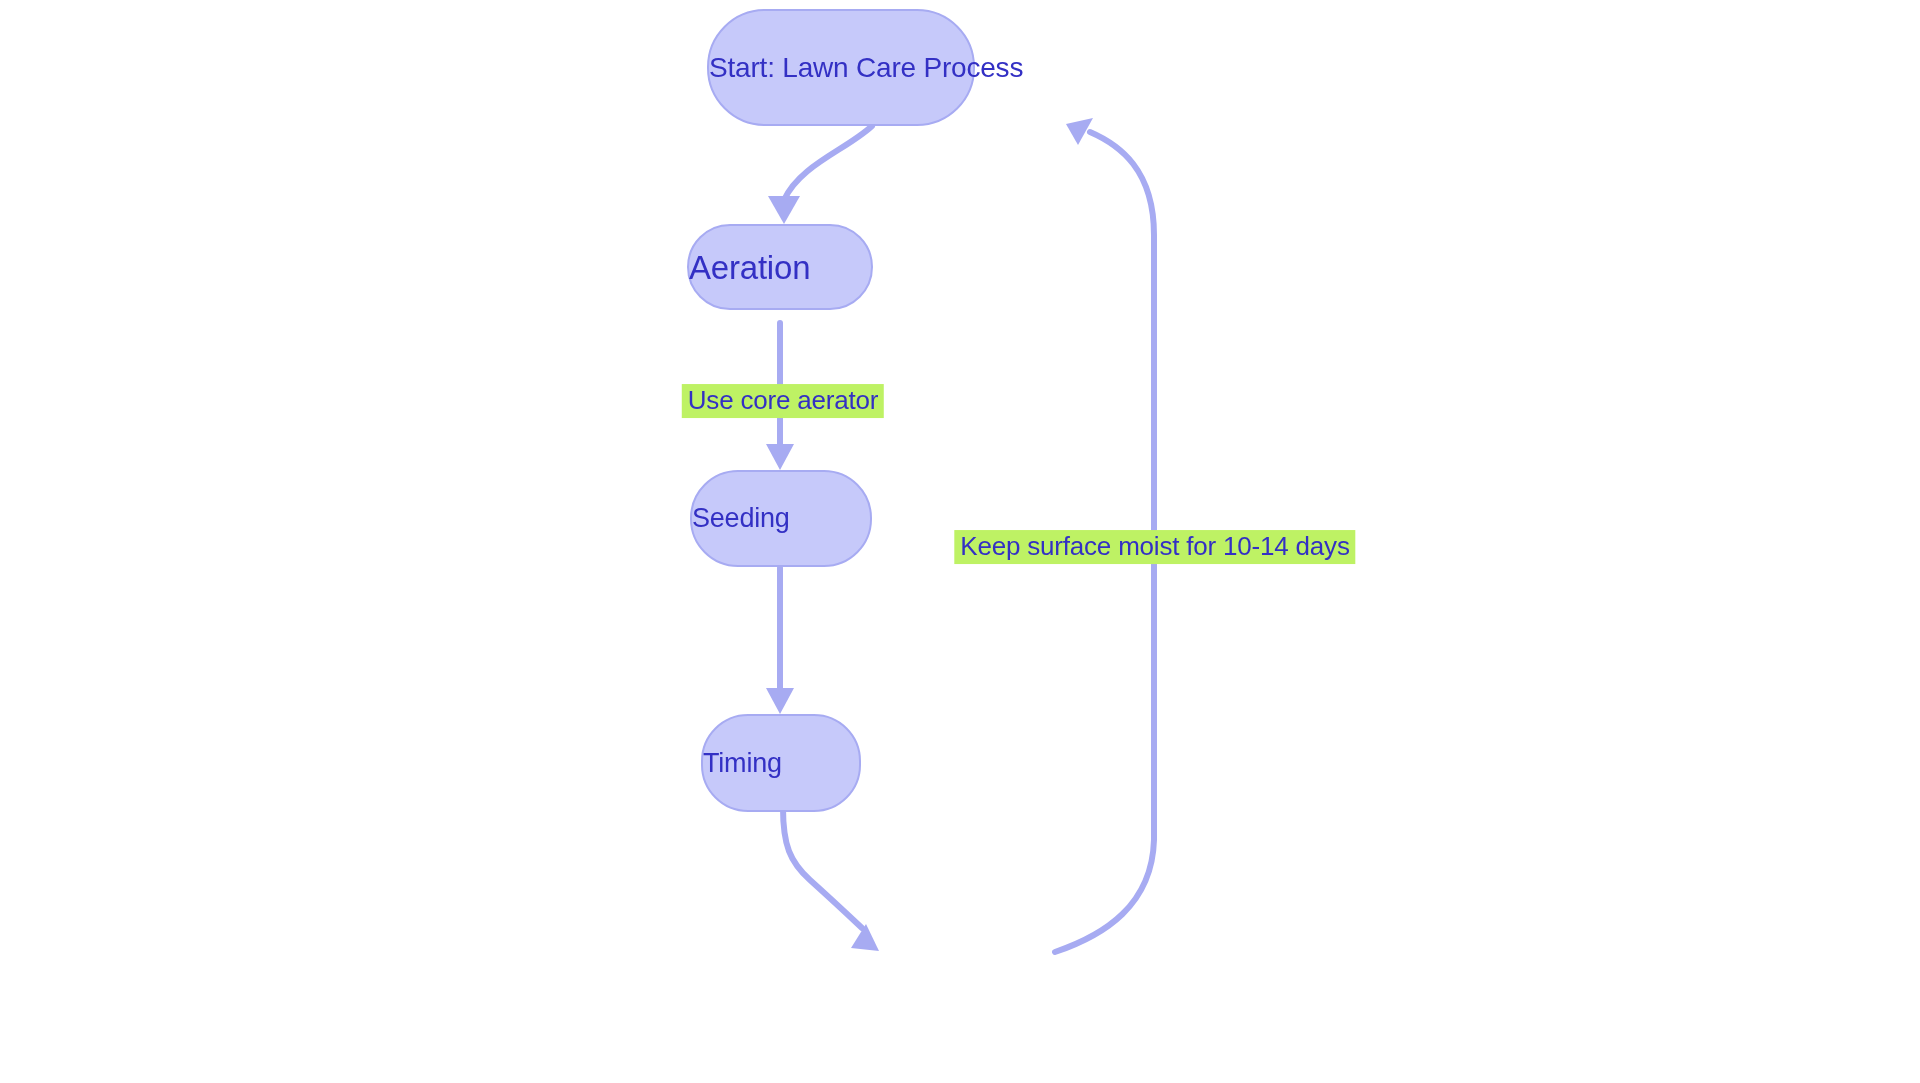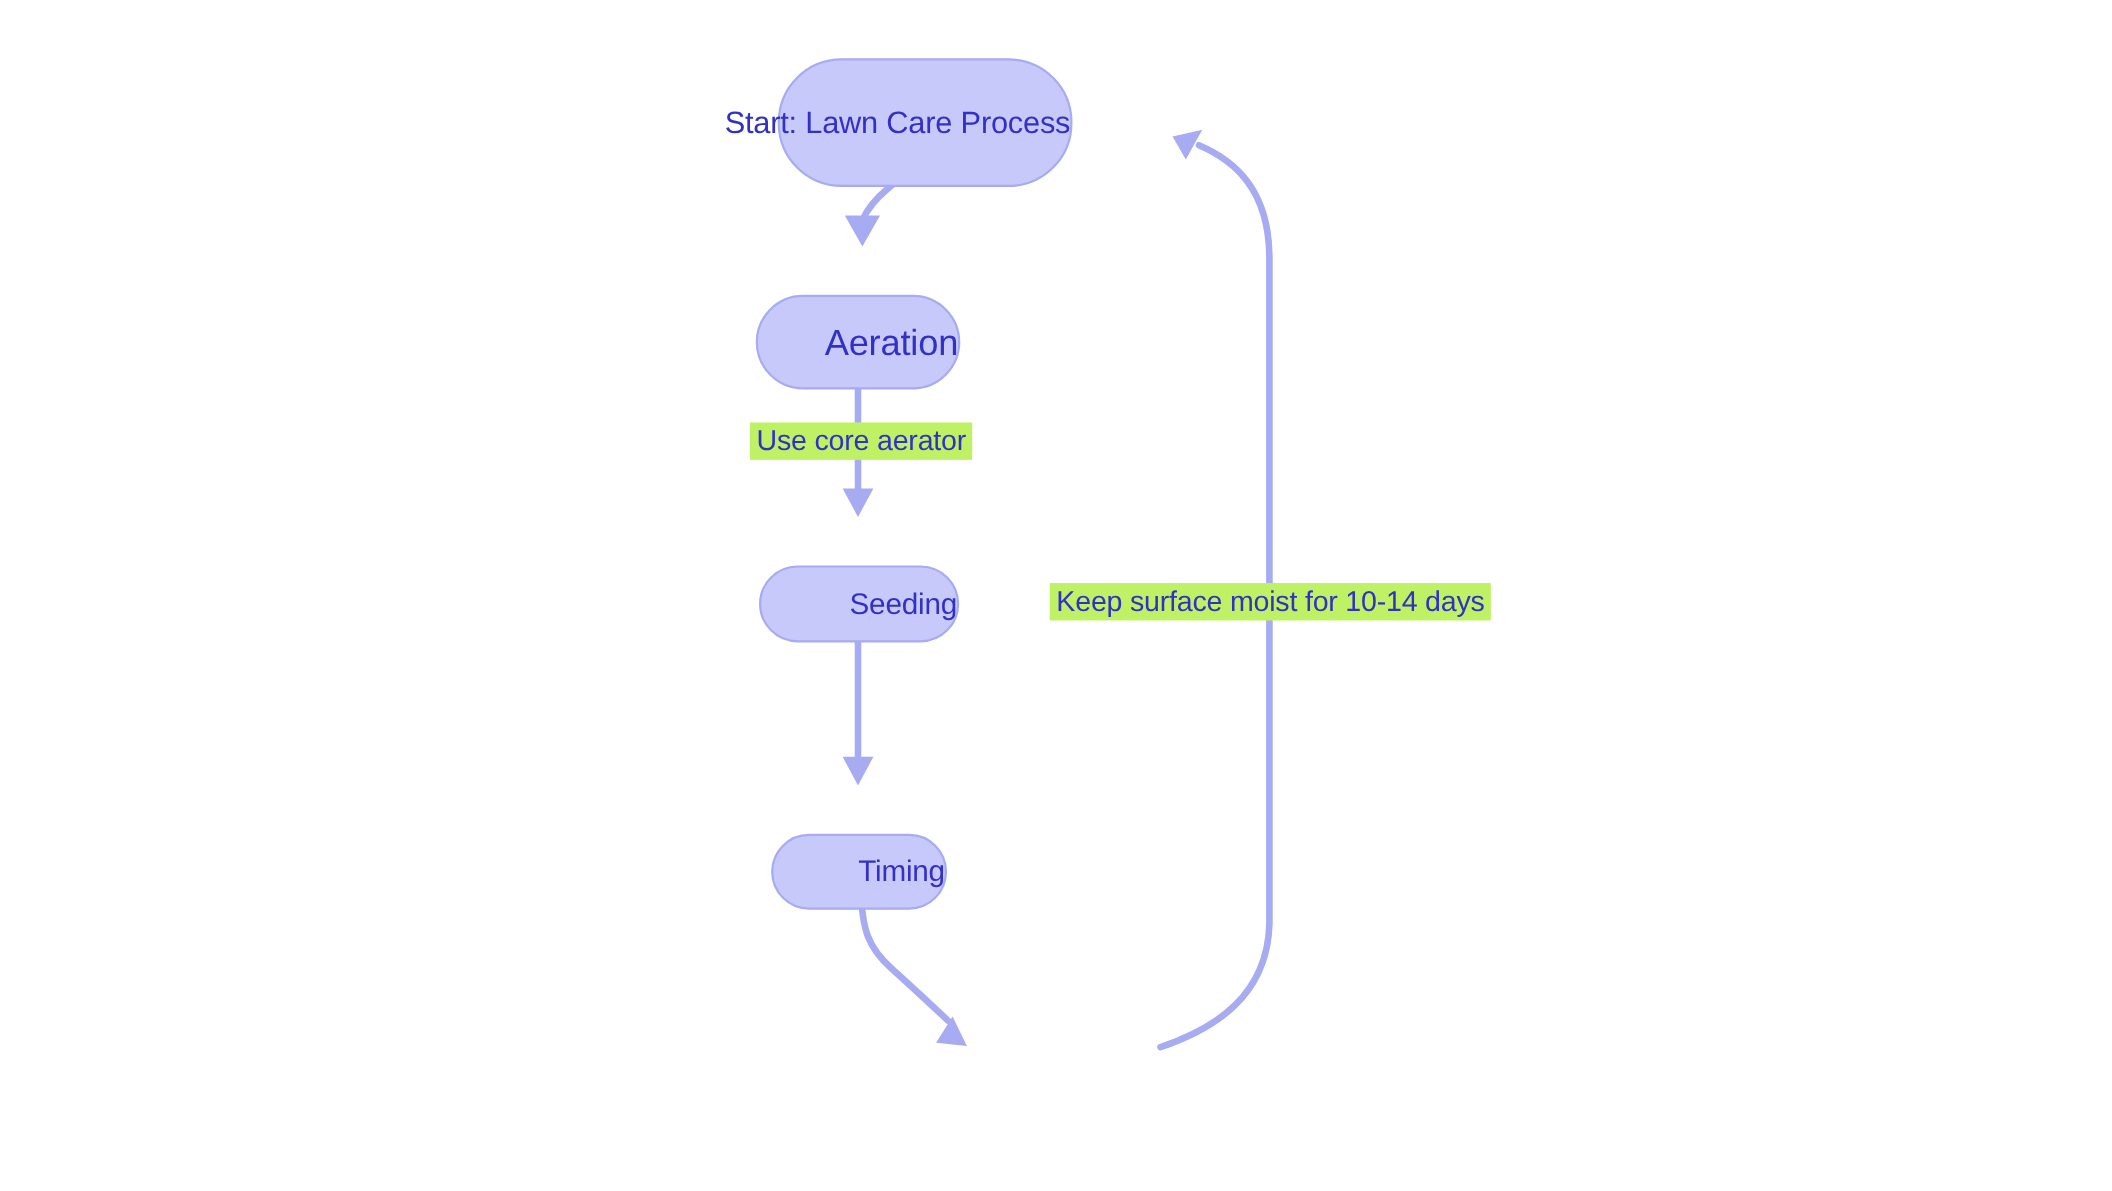--- a/index.html
+++ b/index.html
@@ -24,29 +24,28 @@
     left: 0;
     top: 0;
     width: 1920px;
     height: 1083px;
   }
   .node {
     position: absolute;
     box-sizing: border-box;
     display: flex;
     align-items: center;
-    justify-content: flex-end;
+    justify-content: flex-start;
     background: #c6c9fa;
     border: 2px solid #a7abf2;
     color: #3330c4;
     font-family: "Liberation Sans", sans-serif;
     font-weight: 400;
     white-space: nowrap;
     letter-spacing: -0.2px;
-    margin-top: 44px;
   }
   .node-label {
     display: block;
     line-height: 1;
   }
   .edge-label {
     position: absolute;
     color: #3330c4;
     font-family: "Liberation Sans", sans-serif;
     font-size: 26px;
@@ -64,26 +63,26 @@
     left: 707px; top: 9px; width: 268px; height: 117px;
     border-radius: 58px;
     font-size: 28px;
   }
   #node-aeration {
     left: 687px; top: 224px; width: 186px; height: 86px;
     border-radius: 49px;
     font-size: 33px;
   }
   #node-seeding {
-    left: 690px; top: 470px; width: 182px; height: 70px;
+    left: 690px; top: 470px; width: 182px; height: 97px;
     border-radius: 48px;
     font-size: 27px;
   }
   #node-timing {
-    left: 701px; top: 714px; width: 160px; height: 69px;
+    left: 701px; top: 714px; width: 160px; height: 98px;
     border-radius: 47px;
     font-size: 27px;
   }
   #node-moisture {
     left: 784px; top: 952px; width: 365px; height: 110px;
     border-radius: 55px;
     font-size: 28px;
   }
 
   

